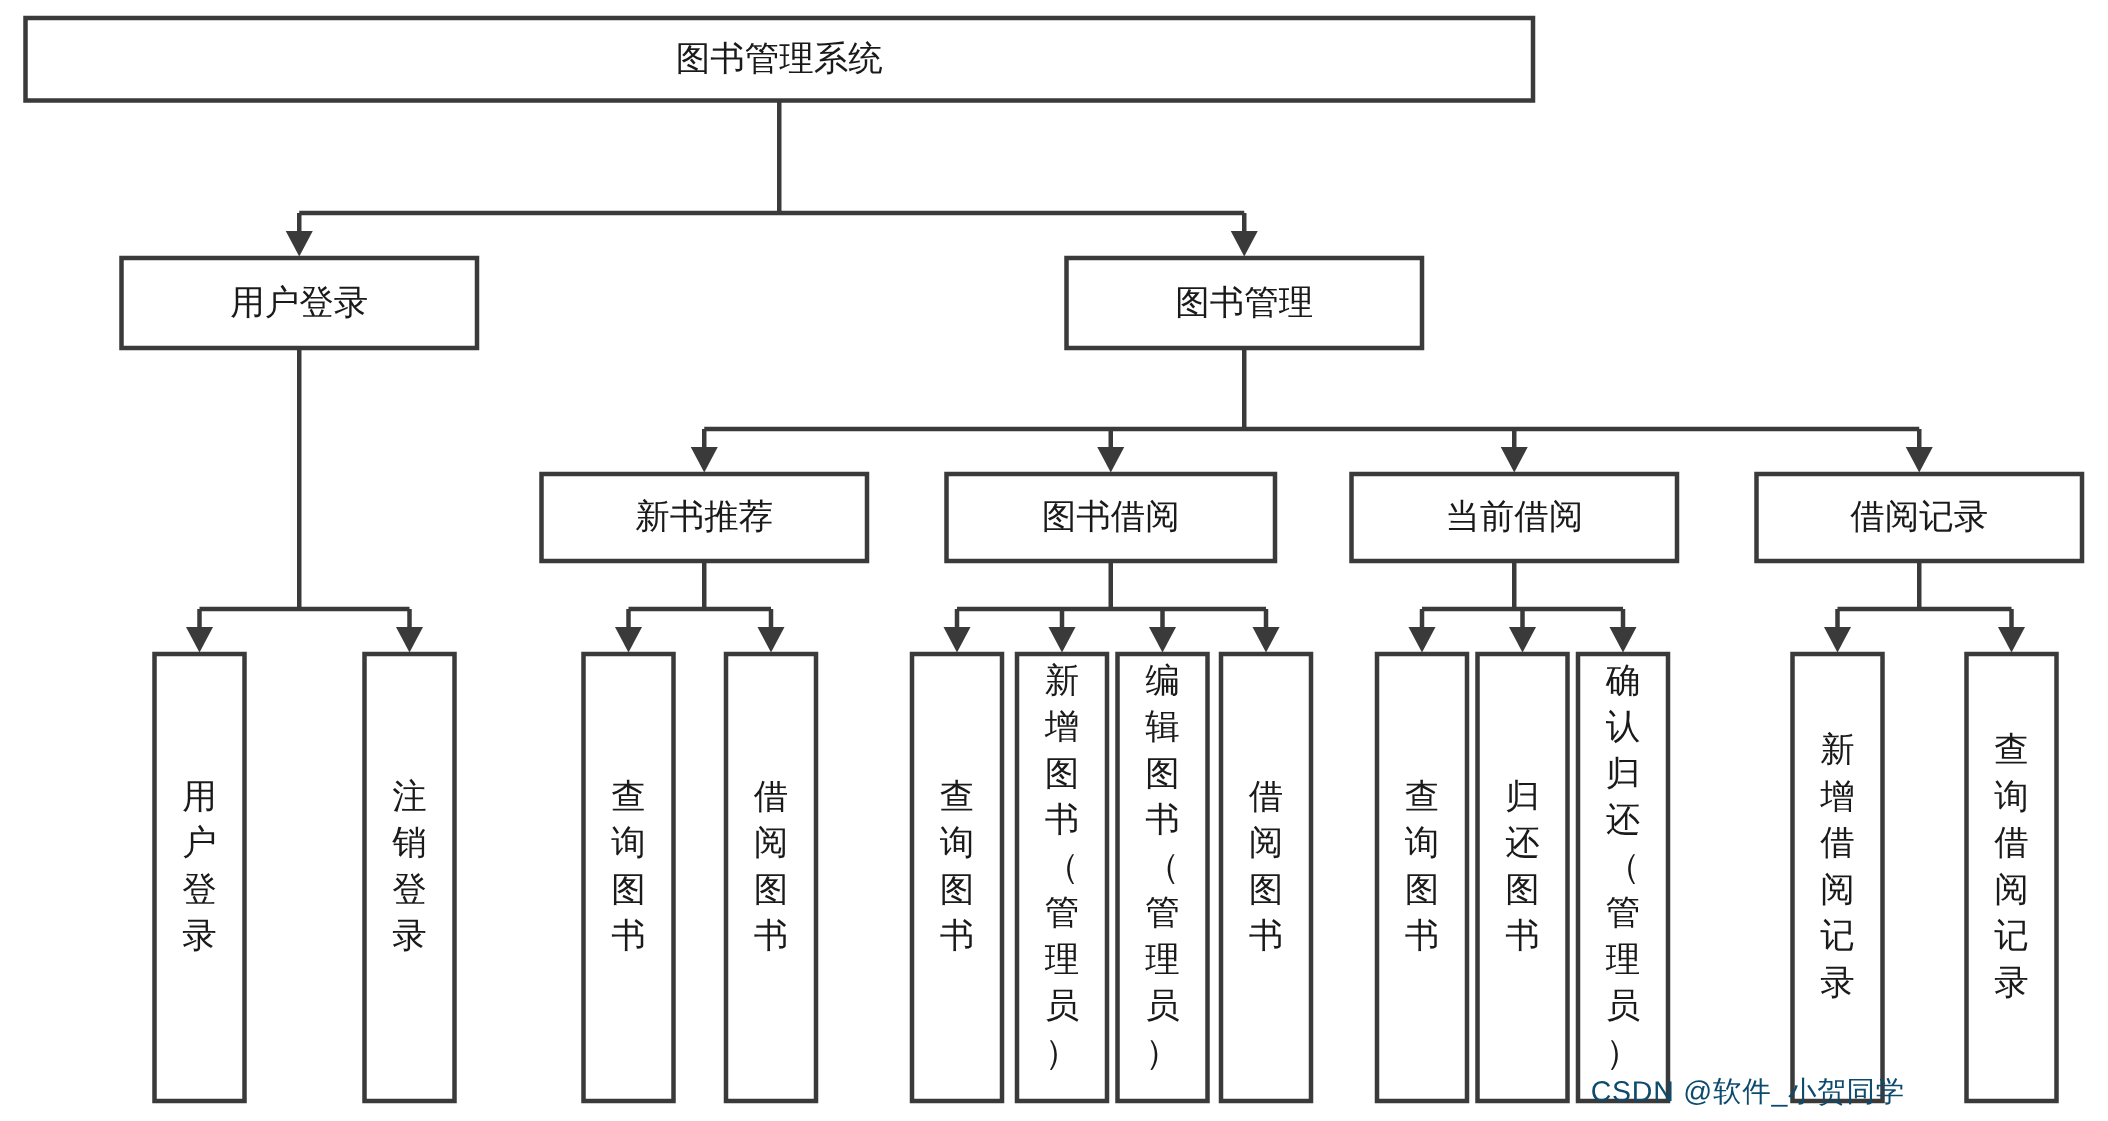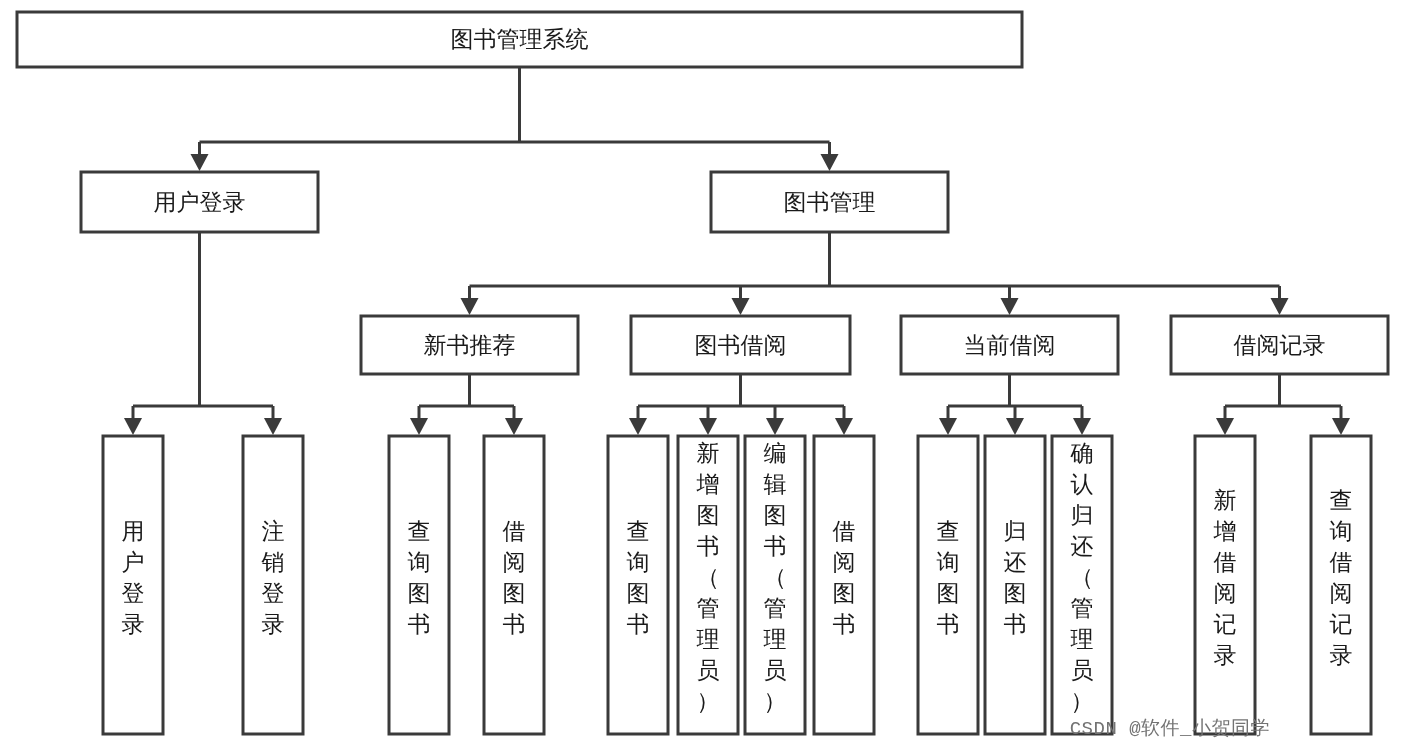--- a/index.html
+++ b/index.html
@@ -53,23 +53,23 @@
   .node-label-vertical {
     fill: #1a1a1a;
     font-family: "DejaVu Sans", "Liberation Sans", sans-serif;
     font-size: 23px;
     text-anchor: middle;
   }
   .watermark {
     position: absolute;
     right: 10px;
     bottom: 6px;
-    color: #737373;
+    color: #0c4a6e;
     font-size: 19px;
-    font-family: Liberation Mono, monospace;
+    font-family: Liberation Sans, sans-serif;
     white-space: nowrap;
     letter-spacing: 0.5px;
     user-select: none;
   }
 </style>
 </head>
 <body>
 
 <div id="diagram-root">
   <svg id="flowchart" viewBox="0 0 1405 747">

